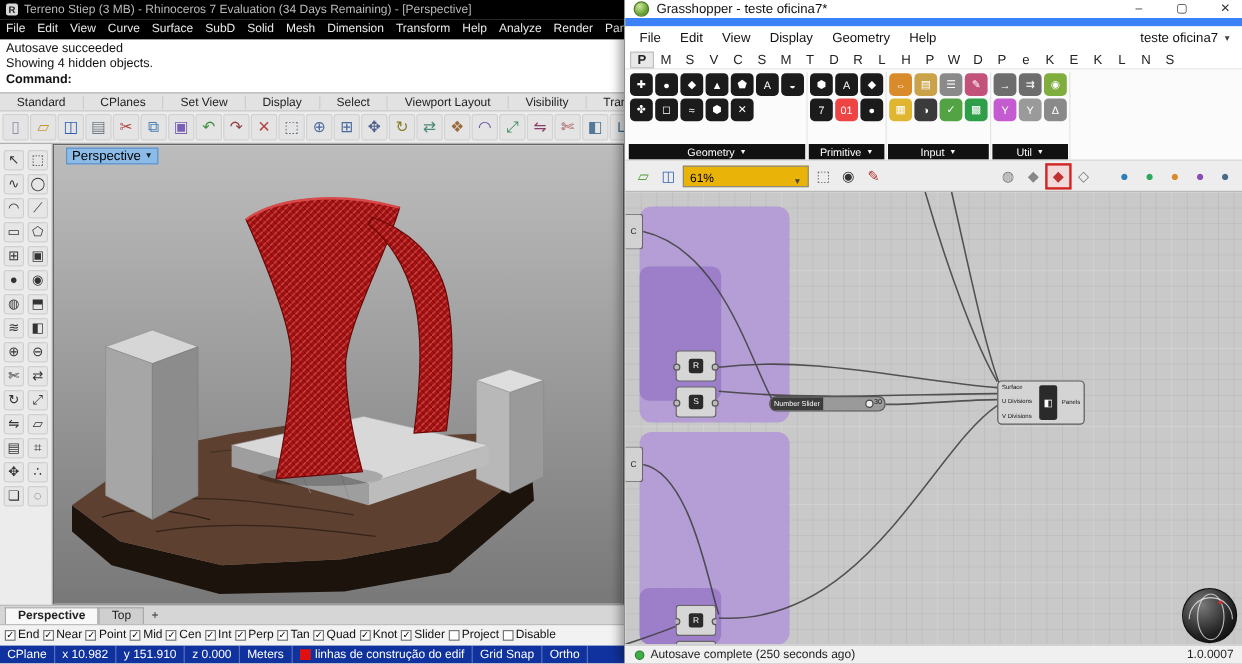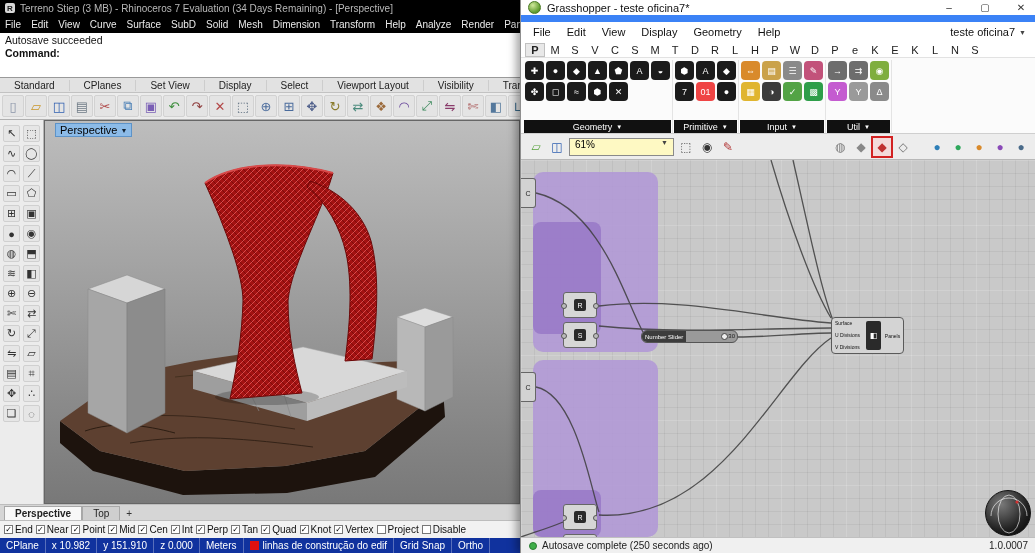--- a/index.html
+++ b/index.html
@@ -82,22 +82,22 @@
   .g-icons.w7 { width:147px; } .g-icons.w3 { width:63px; } .g-icons.w4 { width:84px; }
   .g-cell { width:19px; height:19px; margin:1px; border-radius:4px; background:#1b1b1b; color:#fff;
             font-size:9px; display:flex; align-items:center; justify-content:center; }
   .g-grouplabel { margin-top:auto; height:13px; background:#111; color:#fff; font-size:9px;
                   display:flex; align-items:center; justify-content:center; gap:4px; }
   .g-grouplabel .arr { font-size:6px; }
   .g-ctoolbar { position:absolute; left:0; top:134px; width:515px; height:26px; background:#ededed;
                 border-bottom:1px solid #b8b8b8; display:flex; align-items:center; gap:3px; padding:0 6px;}
   .gc-icon { width:18px; height:18px; font-size:12px; display:flex; align-items:center; justify-content:center; flex:none;}
   .gc-icon.active { outline:2px solid #d22222; background:#f3dada; }
-  .g-zoom { width:105px; height:18px; background:#fef9c3; border:1px solid #8a8a8a; display:flex;
-            align-items:flex-start; font-size:10px; padding:0 5px; gap:4px; }
+  .g-zoom { width:105px; height:18px; background:#eab308; border:1px solid #8a8a8a; display:flex;
+            align-items:flex-end; font-size:10px; padding:0 5px; gap:4px; }
   .g-zoom .zval { flex:1; }
   .g-zoom .arr { font-size:7px; color:#444; }
   .gc-spacer { flex:1; }
 
   .g-canvas { position:absolute; left:0; top:160px; width:515px; height:377px; overflow:hidden;
               background-color:#c9c9c9;
               background-image:
                 linear-gradient(rgba(255,255,255,0.28) 1px, transparent 1px),
                 linear-gradient(90deg, rgba(255,255,255,0.28) 1px, transparent 1px),
                 linear-gradient(rgba(0,0,0,0.05) 1px, transparent 1px),
@@ -169,20 +169,21 @@
         <span class="mi">Help</span>
         <span class="mi">Analyze</span>
         <span class="mi">Render</span>
         <span class="mi">Panels</span>
       </div>
 
     <div class="r-cmd">
       <div>
 
       <div>Autosave succeeded</div>
+          <div>Showing 4 hidden objects.</div>
         </div>
       <div class="prompt">Command:</div>
     </div>
 
     <div class="r-tabs">
 
     <span>Standard</span>
         <span>CPlanes</span>
         <span>Set View</span>
         <span>Display</span>
@@ -355,21 +356,21 @@
           <span>Quad</span>
         </span>
 
         <span class="os-item">
           <span class="cb checked"></span>
           <span>Knot</span>
         </span>
 
         <span class="os-item">
           <span class="cb checked"></span>
-          <span>Vertex</span>
+          <span>Slider</span>
         </span>
 
         <span class="os-item">
           <span class="cb"></span>
           <span>Project</span>
         </span>
 
         <span class="os-item">
           <span class="cb"></span>
           <span>Disable</span>

